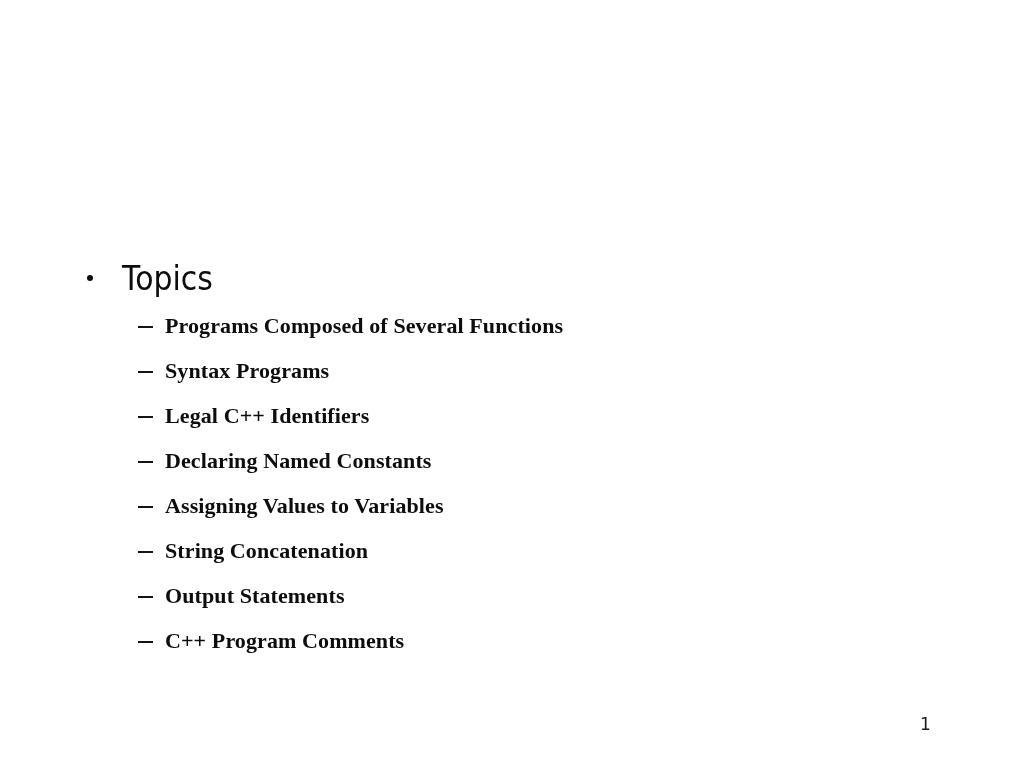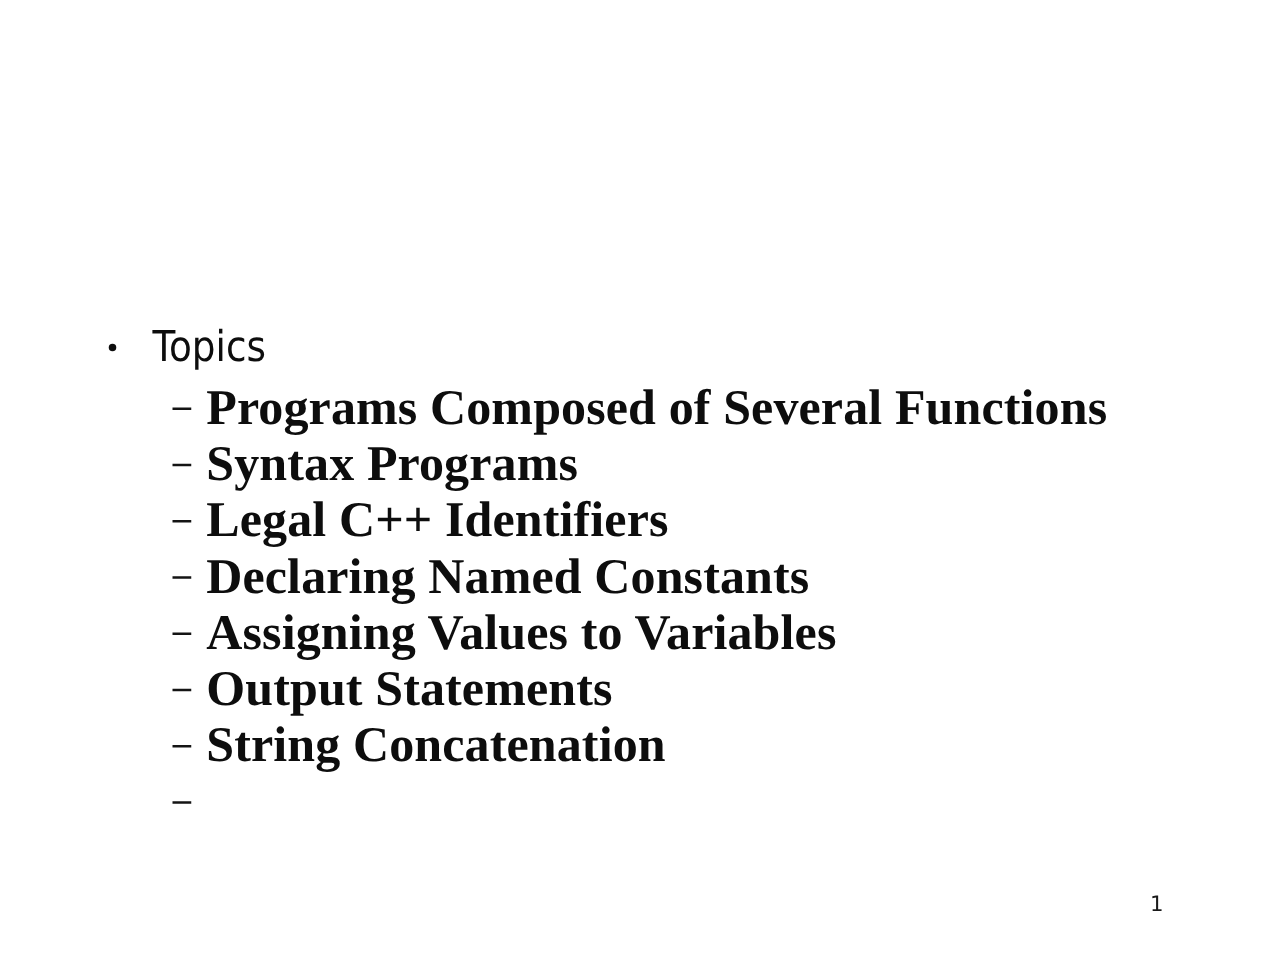--- a/index.html
+++ b/index.html
@@ -91,21 +91,21 @@
     position: absolute;
     left: 138px;
     top: 20px;
     width: 15px;
     height: 2px;
     background: #141414;
   }
   .l2-label {
     font-family: "Liberation Serif", "DejaVu Serif", serif;
     font-weight: 700;
-    font-size: 40px;
+    font-size: 22px;
     line-height: 40px;
     color: #0d0d0d;
     display: inline-block;
     white-space: nowrap;
     letter-spacing: 0.1px;
   }
 
   
   #page-number {
     position: absolute;
@@ -155,30 +155,31 @@
         <span class="l2-label">Declaring Named Constants</span>
       </div>
 
       <div class="l2-item">
         <span class="l2-bullet"></span>
         <span class="l2-label">Assigning Values to Variables</span>
       </div>
 
       <div class="l2-item">
         <span class="l2-bullet"></span>
+        <span class="l2-label">String Concatenation</span>
+      </div>
+
+      <div class="l2-item">
+        <span class="l2-bullet"></span>
         <span class="l2-label">Output Statements</span>
       </div>
 
       <div class="l2-item">
         <span class="l2-bullet"></span>
-        <span class="l2-label">String Concatenation</span>
-      </div>
-
-      <div class="l2-item">
-        <span class="l2-bullet"></span>
+        <span class="l2-label">C++ Program Comments</span>
       </div>
 
     </div>
   </div>
 
   <div id="page-number">1</div>
 
 </div>
 
 </body></html>

